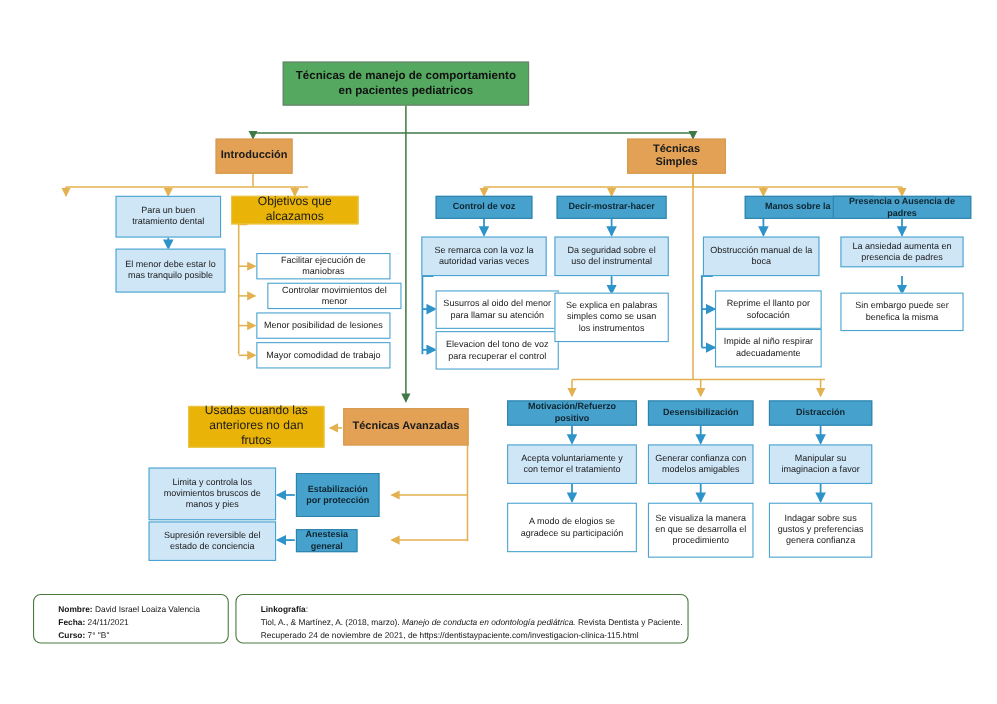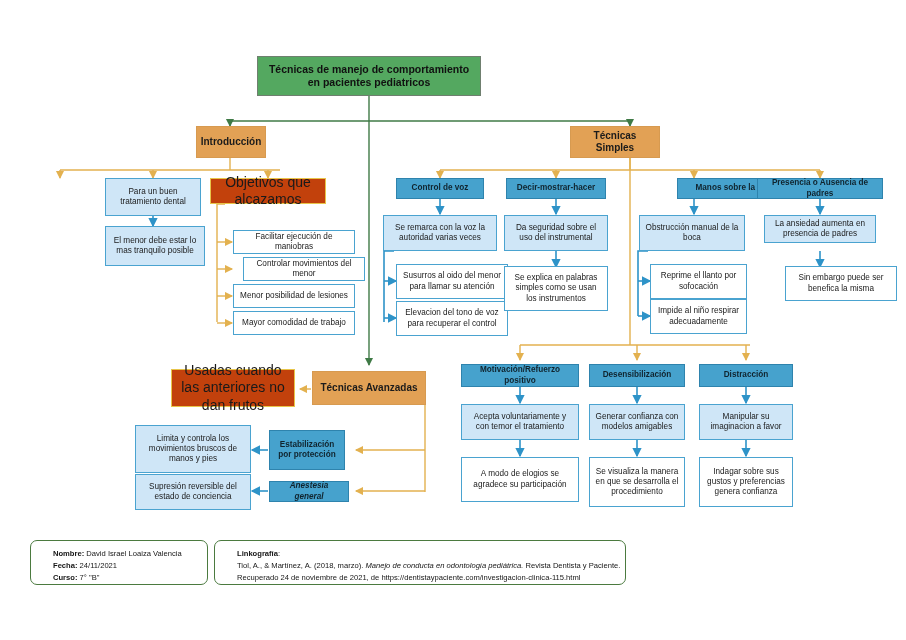--- a/index.html
+++ b/index.html
@@ -62,24 +62,24 @@
     color: #1a1a1a;
     font-size: 8.2px;
   }
   .skin-white {
     background: #ffffff;
     border: 1.2px solid #4aa3d0;
     color: #1a1a1a;
     font-size: 8.2px;
   }
   .skin-yellow {
-    background: #c2410c;
+    background: #eab308;
     border: 1.2px solid #e8c54a;
     color: #1a1a1a;
-    font-size: 14px;
+    font-size: 11px;
   }
   
   .footer-box {
     position: absolute;
     box-sizing: border-box;
     background: #ffffff;
     border: 1.1px solid #4b7a3f;
     border-radius: 7px;
     padding: 7px 22px;
     font-size: 7.6px;
@@ -271,40 +271,40 @@
   <div class="node skin-white" style="left:650px; top:299px; width:97px; height:35px;">
     <span>Impide al niño respirar adecuadamente</span>
   </div>
 
   <div class="node skin-dblue" style="left:757px; top:178px; width:126px; height:21px;">
     <span>Presencia o Ausencia de padres</span>
   </div>
   <div class="node skin-lblue" style="left:764px; top:215px; width:112px; height:28px;">
     <span>La ansiedad aumenta en presencia de padres</span>
   </div>
-  <div class="node skin-white" style="left:764px; top:266px; width:112px; height:35px;margin-left:21px;">
+  <div class="node skin-white" style="left:764px; top:266px; width:112px; height:35px;">
     <span>Sin embargo puede ser benefica la misma</span>
   </div>
 
   <div class="node skin-orange" style="left:312px; top:371px; width:114px; height:34px;">
     <span>Técnicas Avanzadas</span>
   </div>
 
   <div class="node skin-yellow" style="left:171px; top:369px; width:124px; height:38px;">
     <span>Usadas cuando las anteriores no dan frutos</span>
   </div>
 
   <div class="node skin-dblue" style="left:269px; top:430px; width:76px; height:40px;">
     <span>Estabilización por protección</span>
   </div>
   <div class="node skin-lblue" style="left:135px; top:425px; width:116px; height:48px;">
     <span>Limita y controla los movimientos bruscos de manos y pies</span>
   </div>
 
-  <div class="node skin-dblue" style="left:269px; top:481px; width:80px; height:21px;font-style:italic;">
+  <div class="node skin-dblue" style="left:269px; top:481px; width:56px; height:21px;">
     <span>Anestesia general</span>
   </div>
   <div class="node skin-lblue" style="left:135px; top:474px; width:116px; height:36px;">
     <span>Supresión reversible del estado de conciencia</span>
   </div>
 
   <div class="node skin-dblue" style="left:461px; top:364px; width:118px; height:23px;">
     <span>Motivación/Refuerzo positivo</span>
   </div>
   <div class="node skin-lblue" style="left:461px; top:404px; width:118px; height:36px;">

